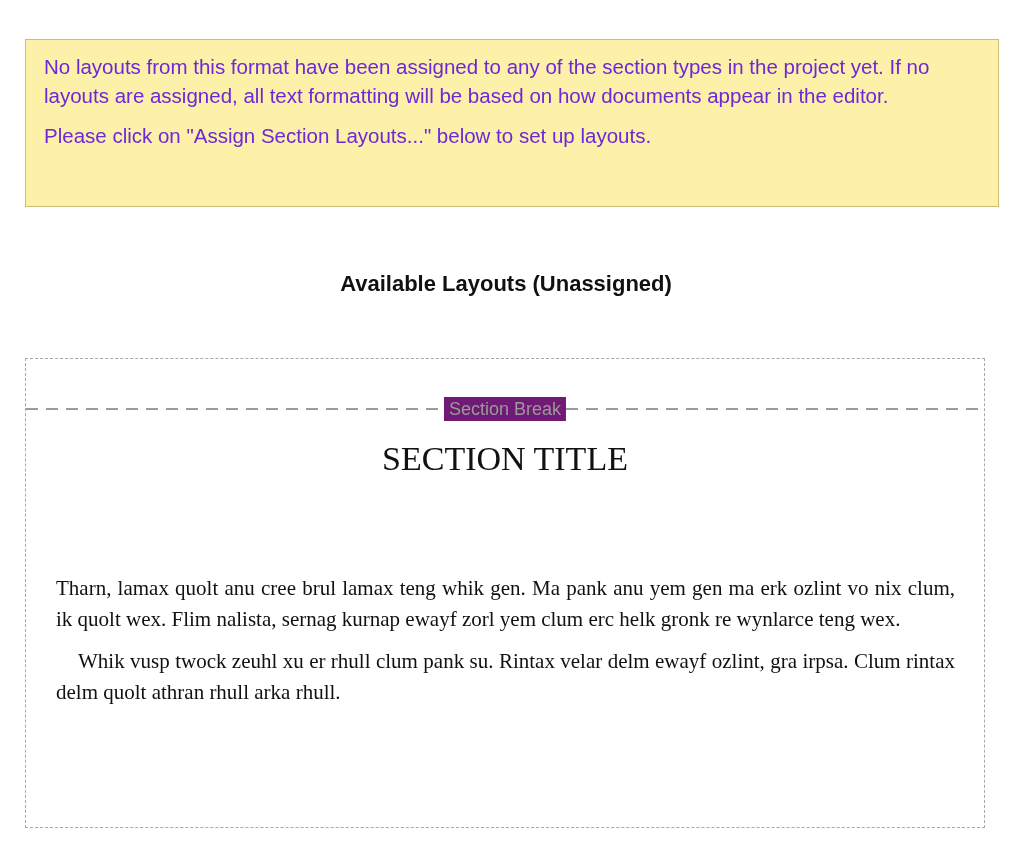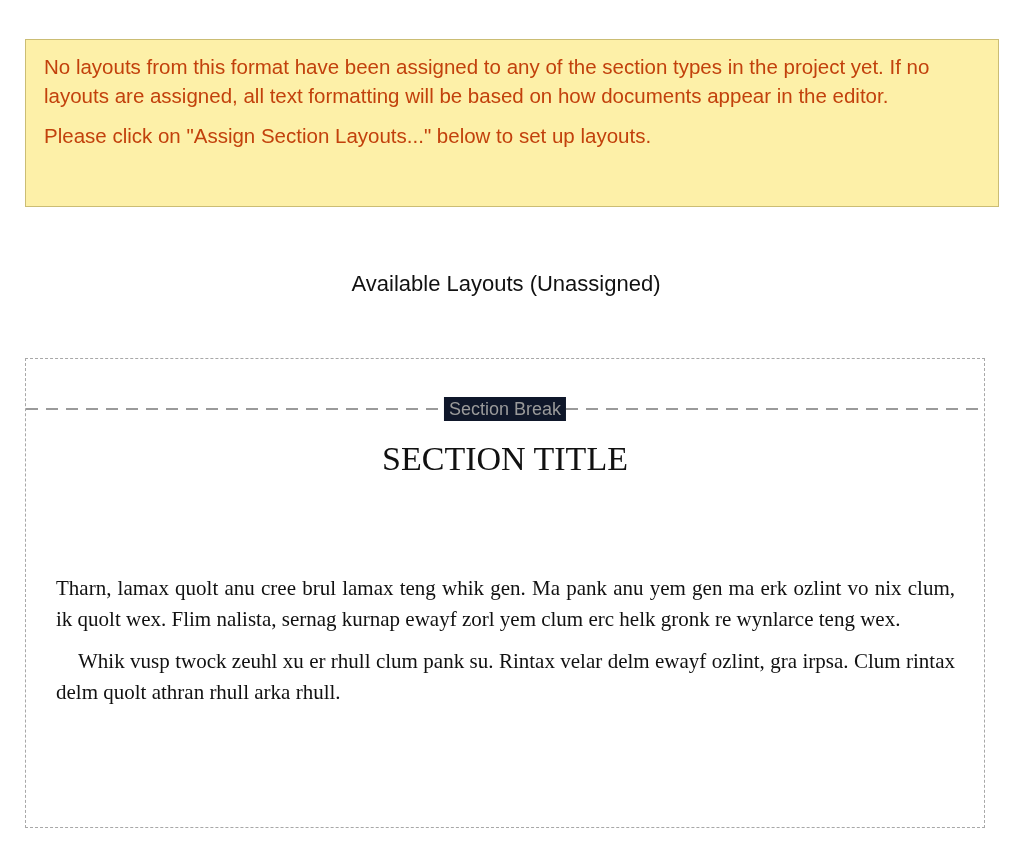--- a/index.html
+++ b/index.html
@@ -16,39 +16,39 @@
     }
     .notice {
       position: absolute;
       left: 25px;
       top: 39px;
       width: 936px;
       height: 142px;
       padding: 12px 18px 12px 18px;
       background: #fdf0a8;
       border: 1px solid #cbbd74;
-      color: #c2410c;
+      color: #6d28d9;
       font-size: 20.5px;
       line-height: 29px;
       box-sizing: content-box;
     }
     .notice p {
       margin: 0;
     }
     .notice p + p {
       margin-top: 11px;
     }
     .heading {
       position: absolute;
       left: 0;
       top: 268px;
       width: 1012px;
       text-align: center;
       font-size: 22px;
-      font-weight: normal;
+      font-weight: bold;
       color: #111111;
       line-height: 32px;
     }
     .layout-box {
       position: absolute;
       left: 25px;
       top: 358px;
       width: 958px;
       height: 468px;
       border: 1.5px dashed #a8a8a8;
@@ -62,21 +62,21 @@
       height: 2px;
       background-image: linear-gradient(to right, #9a9a9a 0, #9a9a9a 12px, transparent 12px, transparent 20px);
       background-size: 20px 2px;
       background-repeat: repeat-x;
     }
     .section-break-label {
       position: absolute;
       left: 50%;
       top: 38px;
       transform: translateX(-50%);
-      background: #0f172a;
+      background: #701a75;
       padding: 0 5px;
       color: #9a9a9a;
       font-size: 18px;
       line-height: 24px;
       white-space: nowrap;
     }
     .section-title {
       position: absolute;
       left: 0;
       top: 78px;

